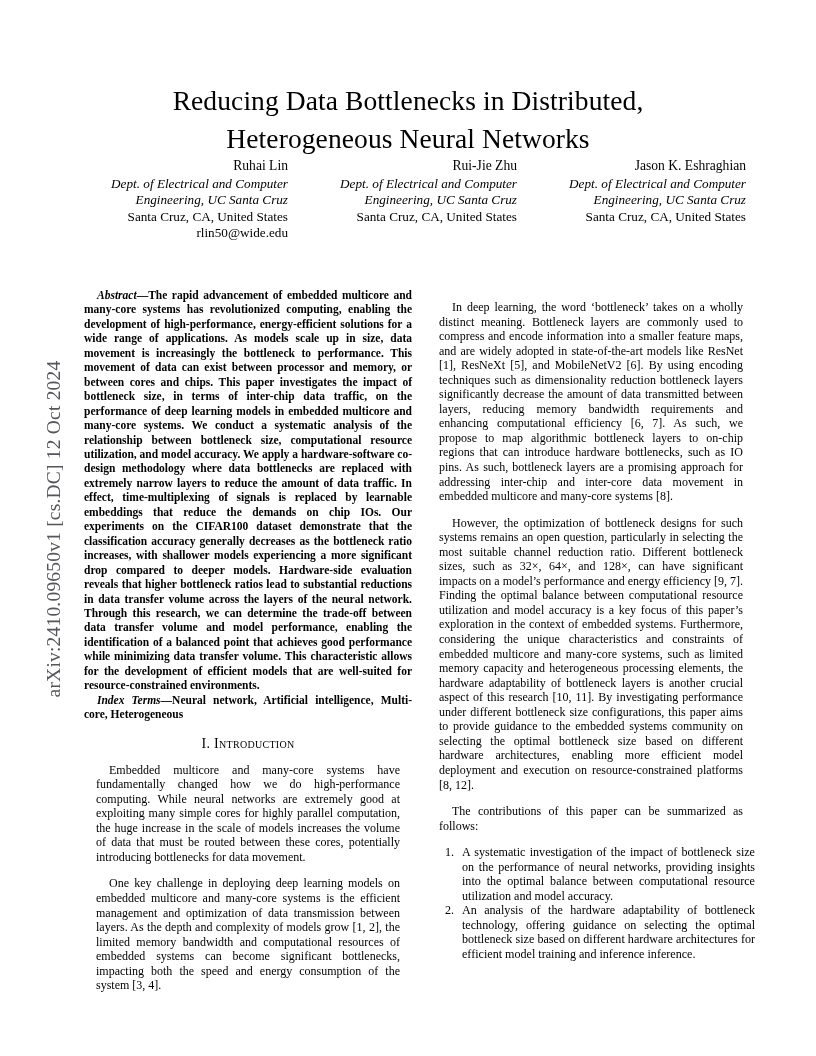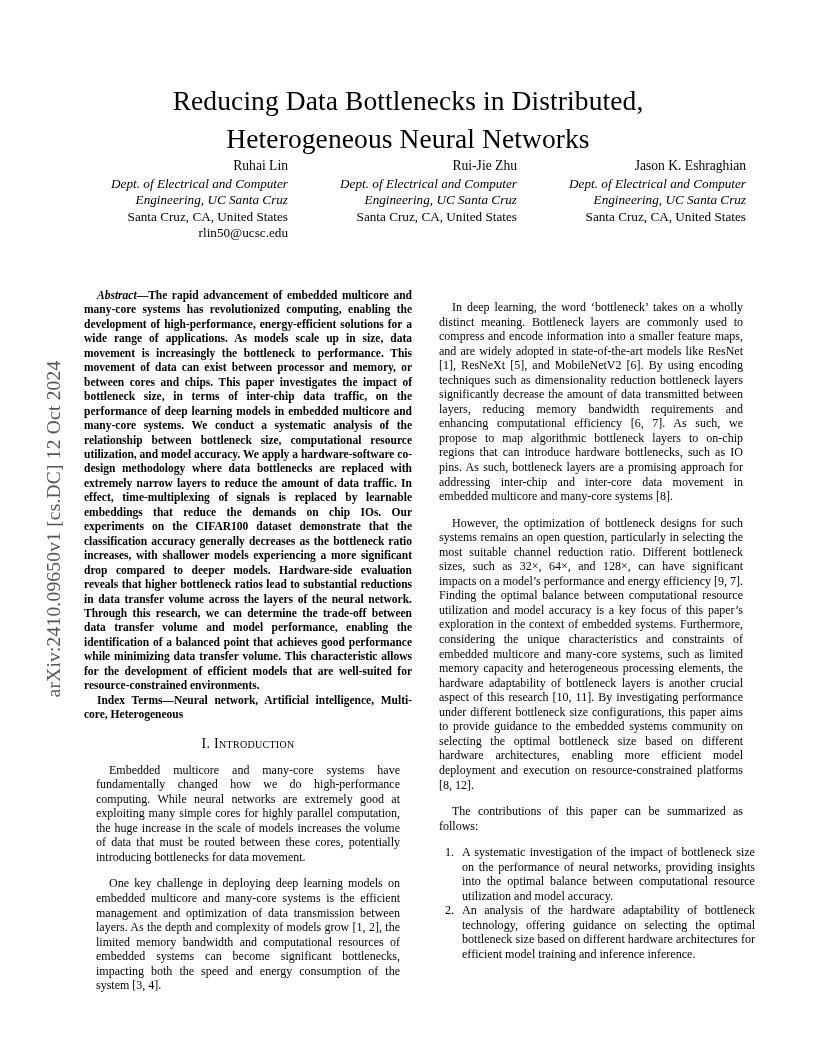--- a/index.html
+++ b/index.html
@@ -110,20 +110,21 @@
     margin: 0;
     font-size: 11.5px;
     line-height: 14.45px;
     font-weight: bold;
     text-align: justify;
     text-indent: 13px;
     hyphens: auto;
   }
   p.indexterms .lead {
     font-weight: bold;
+    font-style: italic;
   }
 
   h2.section {
     margin: 14px 0 6px 0;
     text-align: center;
     font-size: 14px;
     font-weight: normal;
     font-variant: small-caps;
     letter-spacing: 0.3px;
     line-height: 15px;
@@ -150,21 +151,21 @@
   <div class="arxiv-stamp">arXiv:2410.09650v1  [cs.DC]  12 Oct 2024</div>
 
   <h1 class="title">Reducing Data Bottlenecks in Distributed, Heterogeneous Neural Networks</h1>
 
   <div class="authors">
     <div class="author-block">
       <div class="author-name">Ruhai Lin</div>
       <div class="author-affil">Dept. of Electrical and Computer</div>
       <div class="author-affil">Engineering, UC Santa Cruz</div>
       <div class="author-loc">Santa Cruz, CA, United States</div>
-      <div class="author-email">rlin50@ucsc.edu</div>
+      <div class="author-email">rlin50@wide.edu</div>
     </div>
     <div class="author-block">
       <div class="author-name">Rui-Jie Zhu</div>
       <div class="author-affil">Dept. of Electrical and Computer</div>
       <div class="author-affil">Engineering, UC Santa Cruz</div>
       <div class="author-loc">Santa Cruz, CA, United States</div>
     </div>
     <div class="author-block">
       <div class="author-name">Jason K. Eshraghian</div>
       <div class="author-affil">Dept. of Electrical and Computer</div>

